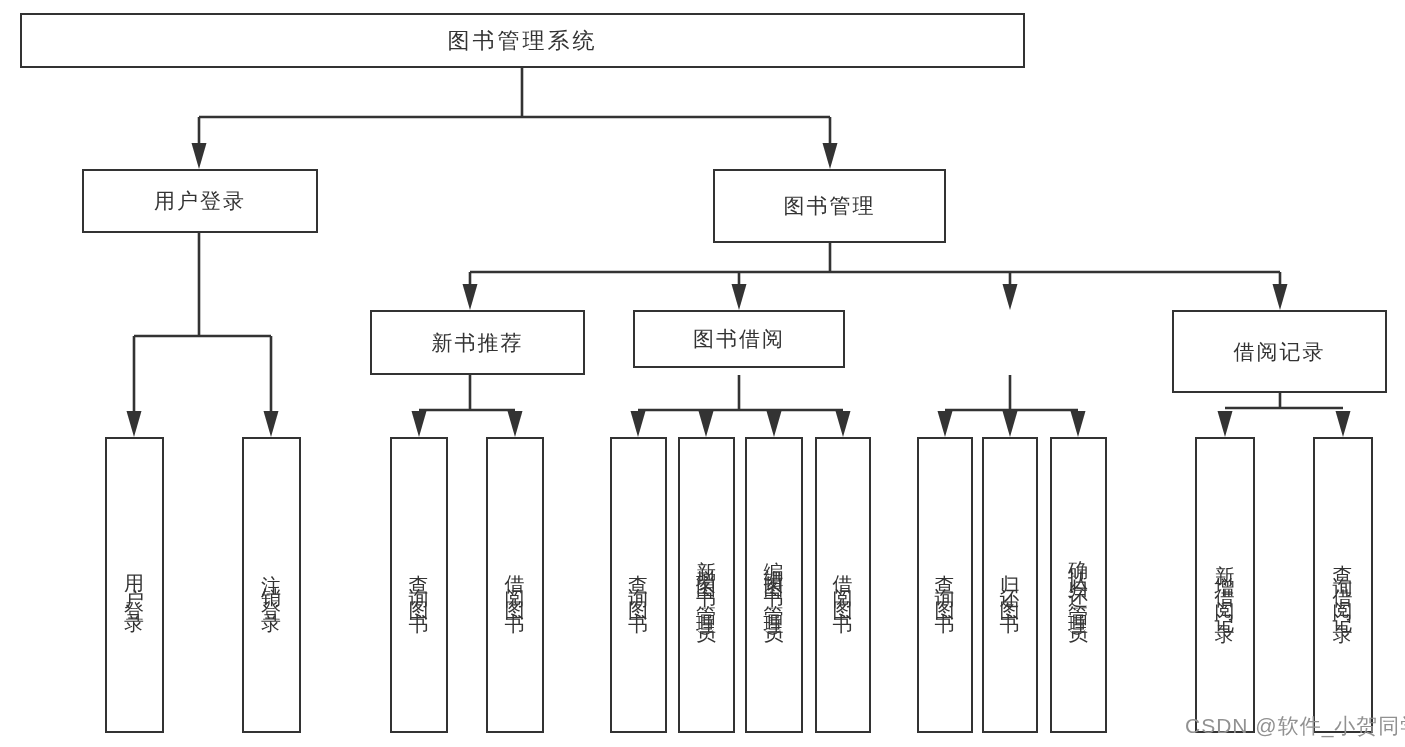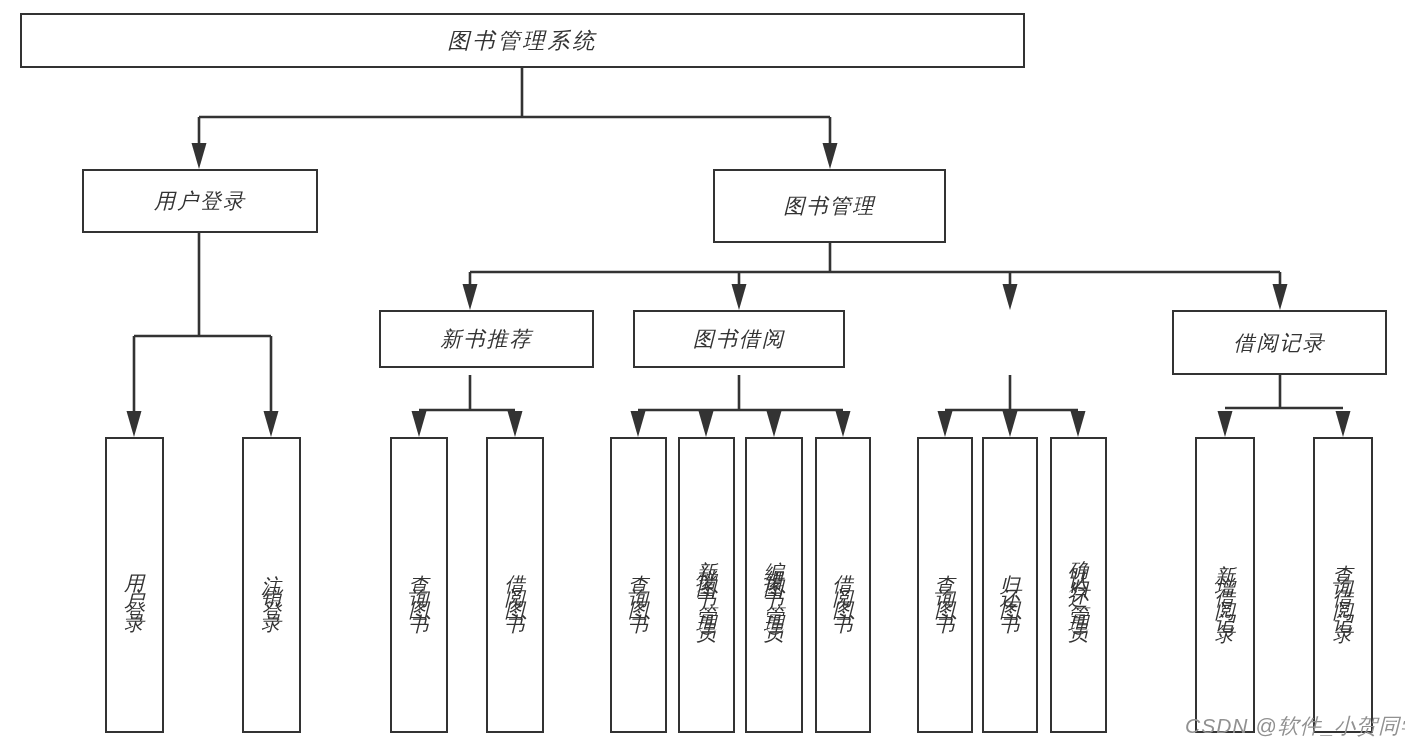--- a/index.html
+++ b/index.html
@@ -1,34 +1,34 @@
 <!DOCTYPE html>
 <html><head>
 <meta charset="utf-8">
 <style>
   html,body { margin:0; padding:0; background:#ffffff; }
   #stage {
     position:relative; width:1405px; height:747px; background:var(--bg,#fff);
-    font-family:"Liberation Sans","DejaVu Sans",sans-serif; overflow:hidden;font-style:italic;
+    font-family:"Liberation Sans","DejaVu Sans",sans-serif; overflow:hidden;
   }
   #connectors { position:absolute; left:0; top:0; width:1405px; height:747px; }
   .box {
     position:absolute; box-sizing:border-box; background:#fff;
     border:2.5px solid var(--line,#333);
     display:flex; align-items:center; justify-content:center;
     color:var(--text,#333);
   }
   .hbox { font-size:21px; letter-spacing:2px; white-space:nowrap; }
   #n-root { left:20px; top:13px; width:1005px; height:55px; font-size:22px; letter-spacing:3px; }
   #n-login { left:82px;  top:169px; width:236px; height:64px; }
   #n-mgmt  { left:713px; top:169px; width:233px; height:74px; }
-  #n-newrec { left:379px;  top:310px; width:215px; height:58px; }
+  #n-newrec { left:370px;  top:310px; width:215px; height:65px; }
   #n-borrow { left:633px;  top:310px; width:212px; height:58px; }
   #n-current{ left:903px;  top:310px; width:215px; height:65px; }
-  #n-records{ left:1172px; top:310px; width:215px; height:65px; }
+  #n-records{ left:1172px; top:310px; width:215px; height:83px; }
   .leaf { top:437px; height:296px; }
   .leaf span {
     writing-mode:vertical-rl; text-orientation:mixed;
     font-size:20px; letter-spacing:13px; line-height:1;
   }
   .leaf span.mid  { letter-spacing:12px; }
   .leaf span.long { letter-spacing:9px; }
   #l1  { left:105px;  width:59px; }
   #l2  { left:242px;  width:59px; }
   #l3  { left:390px;  width:58px; }

